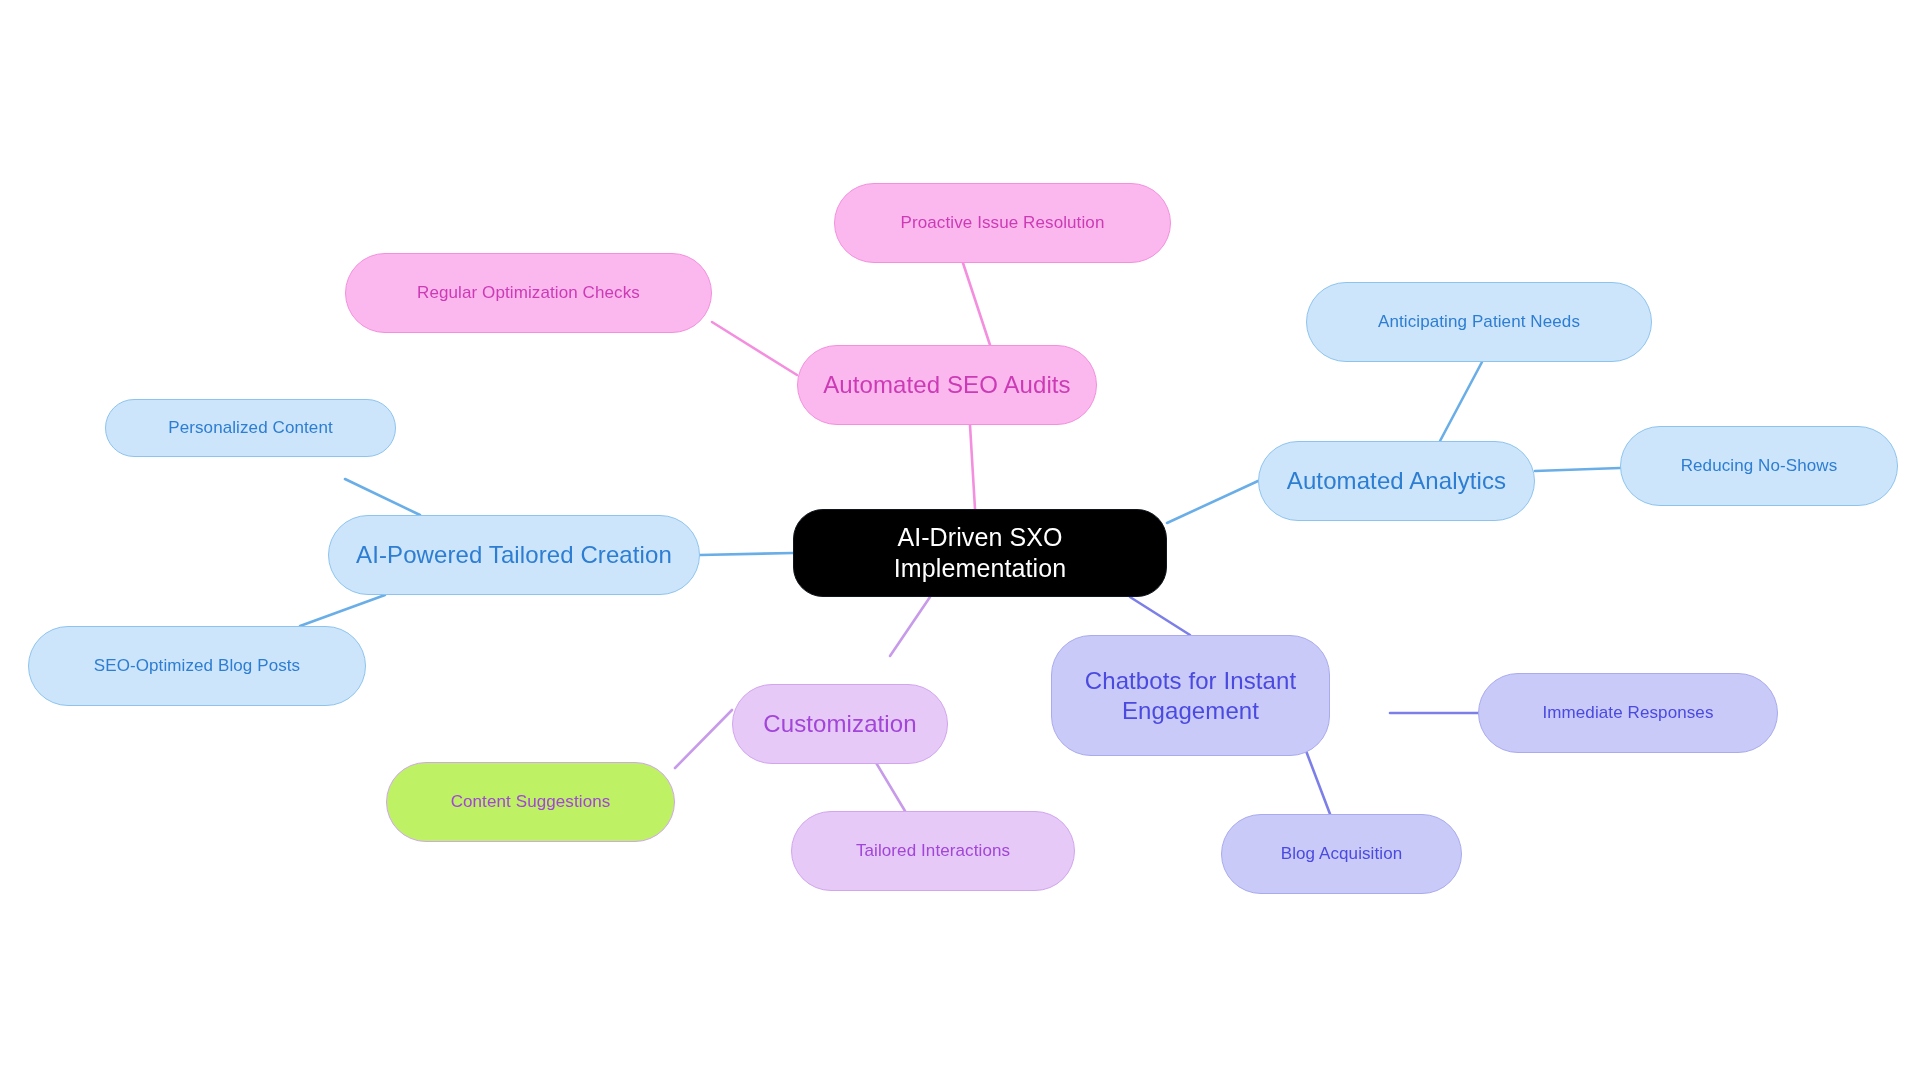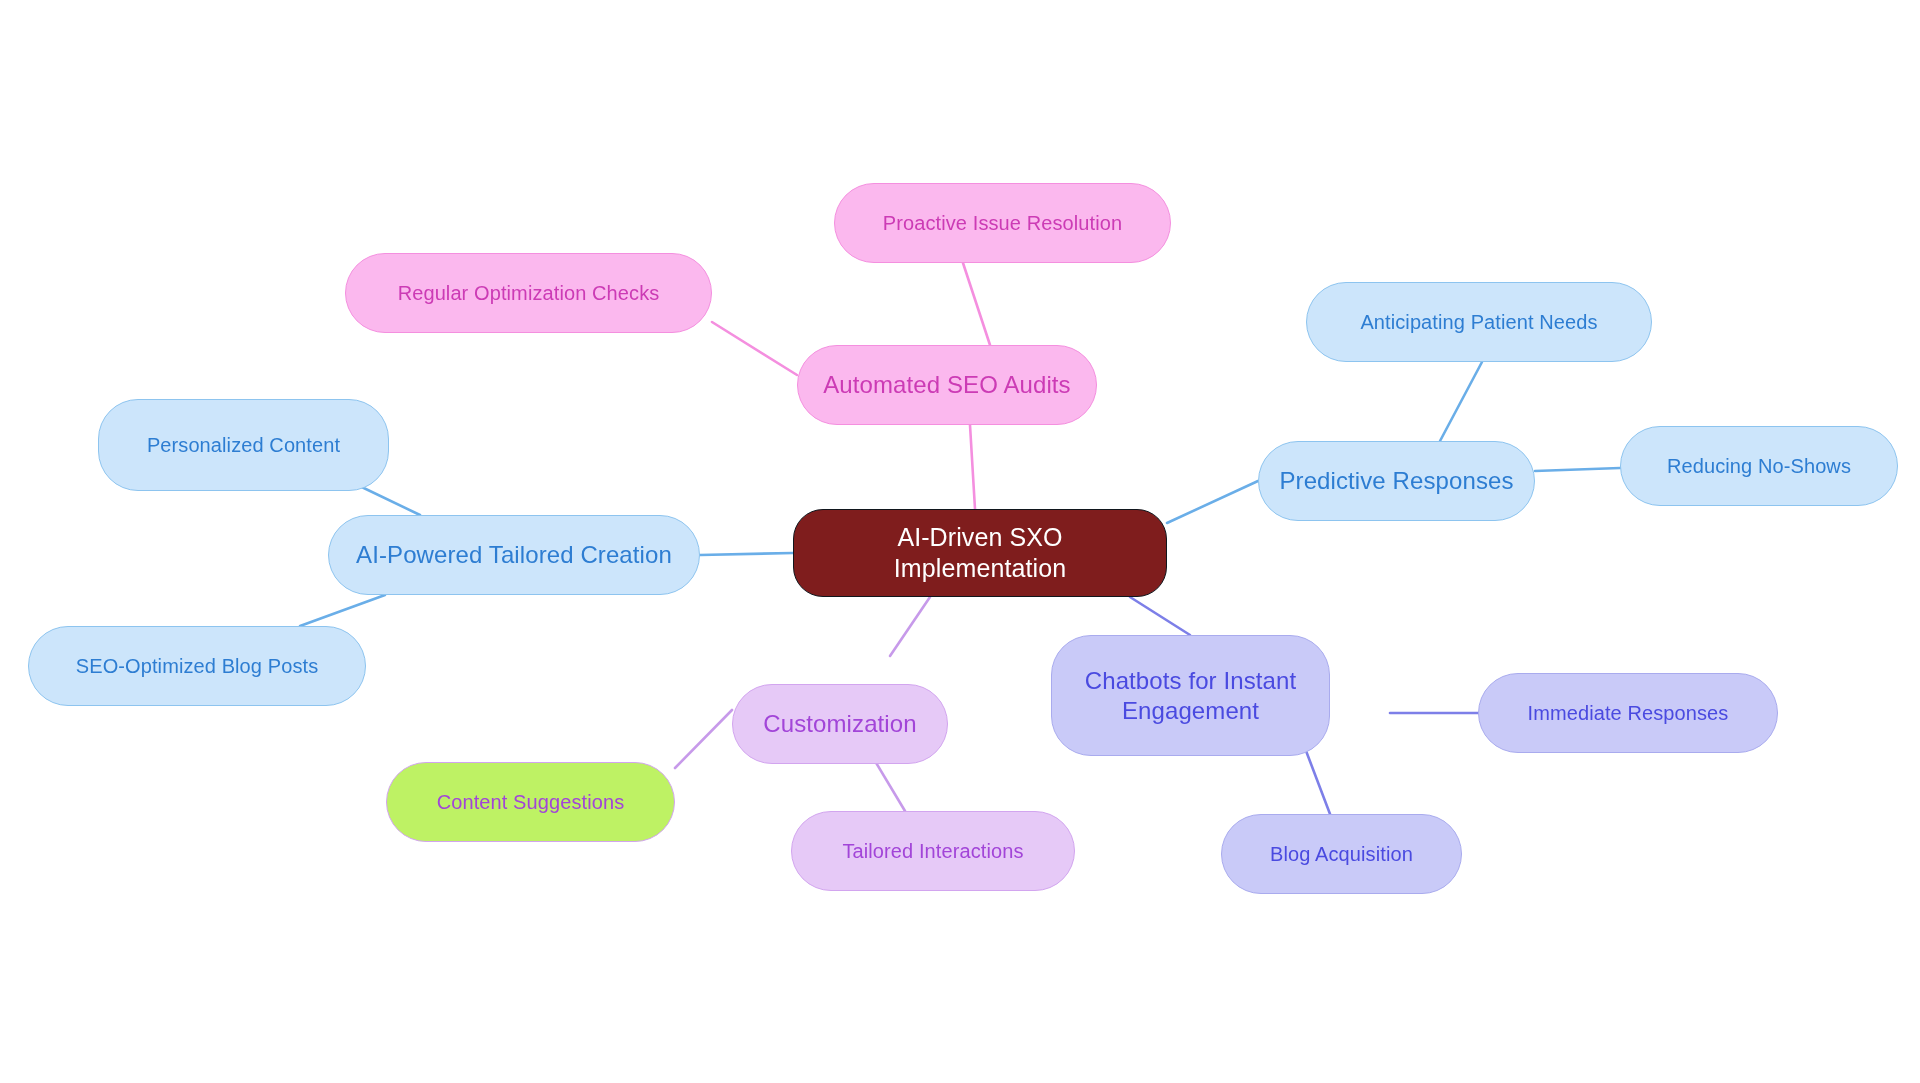--- a/index.html
+++ b/index.html
@@ -38,21 +38,21 @@
     white-space: pre-line;
     padding: 4px 14px;
     letter-spacing: 0.1px;
   }
   .node.root {
     border-radius: 30px;
     border-width: 1px;
     font-size: 25px;
   }
   .node.level1 { font-size: 24px; }
-  .node.level2 { font-size: 20px; }
+  .node.level2 { font-size: 17px; }
 </style>
 </head>
 <body>
 
 <div id="canvas">
   <svg id="edges" viewBox="0 0 1920 1083" xmlns="http://www.w3.org/2000/svg">
       <path d="M 975 509 L 970 425" stroke="#f48fdf" stroke-width="2.6" fill="none" stroke-linecap="round"></path>
       <path d="M 990 345 L 963 263" stroke="#f48fdf" stroke-width="2.6" fill="none" stroke-linecap="round"></path>
       <path d="M 797 375 L 712 322" stroke="#f48fdf" stroke-width="2.6" fill="none" stroke-linecap="round"></path>
       <path d="M 793 553 L 700 555" stroke="#6aaee8" stroke-width="2.6" fill="none" stroke-linecap="round"></path>
@@ -62,28 +62,28 @@
       <path d="M 1440 441 L 1482 362" stroke="#6aaee8" stroke-width="2.6" fill="none" stroke-linecap="round"></path>
       <path d="M 1535 471 L 1620 468" stroke="#6aaee8" stroke-width="2.6" fill="none" stroke-linecap="round"></path>
       <path d="M 1130 597 L 1190 635" stroke="#7d7fe8" stroke-width="2.6" fill="none" stroke-linecap="round"></path>
       <path d="M 1390 713 L 1478 713" stroke="#7d7fe8" stroke-width="2.6" fill="none" stroke-linecap="round"></path>
       <path d="M 1300 735 L 1330 814" stroke="#7d7fe8" stroke-width="2.6" fill="none" stroke-linecap="round"></path>
       <path d="M 930 597 L 890 656" stroke="#c79aea" stroke-width="2.6" fill="none" stroke-linecap="round"></path>
       <path d="M 732 710 L 675 768" stroke="#c79aea" stroke-width="2.6" fill="none" stroke-linecap="round"></path>
       <path d="M 860 736 L 905 811" stroke="#c79aea" stroke-width="2.6" fill="none" stroke-linecap="round"></path>
     </svg>
   <div id="node-layer">
-      <div class="node root" style="left: 793px; top: 509px; width: 374px; height: 88px; background: #7f1d1d; color: rgb(255, 255, 255); border-color: rgb(16, 22, 29);"><span>AI-Driven SXO Implementation</span></div>
+      <div class="node root" style="left: 793px; top: 509px; width: 374px; height: 88px; background: #000000; color: rgb(255, 255, 255); border-color: rgb(16, 22, 29);"><span>AI-Driven SXO Implementation</span></div>
       <div class="node level1" style="left: 797px; top: 345px; width: 300px; height: 80px; background: rgb(251, 184, 238); color: rgb(204, 59, 181); border-color: rgb(244, 143, 223);"><span>Automated SEO Audits</span></div>
       <div class="node level2" style="left: 834px; top: 183px; width: 337px; height: 80px; background: rgb(251, 184, 238); color: rgb(204, 59, 181); border-color: rgb(244, 143, 223);"><span>Proactive Issue Resolution</span></div>
       <div class="node level2" style="left: 345px; top: 253px; width: 367px; height: 80px; background: rgb(251, 184, 238); color: rgb(204, 59, 181); border-color: rgb(244, 143, 223);"><span>Regular Optimization Checks</span></div>
       <div class="node level1" style="left: 328px; top: 515px; width: 372px; height: 80px; background: rgb(204, 229, 251); color: rgb(45, 125, 210); border-color: rgb(141, 196, 239);"><span>AI-Powered Tailored Creation</span></div>
-      <div class="node level2" style="left: 98px; top: 399px; width: 291px; height: 92px; background: rgb(204, 229, 251); color: rgb(45, 125, 210); border-color: rgb(141, 196, 239);"><span>Personalized Content</span></div>
+      <div class="node level2" style="left: 105px; top: 399px; width: 291px; height: 58px; background: rgb(204, 229, 251); color: rgb(45, 125, 210); border-color: rgb(141, 196, 239);"><span>Personalized Content</span></div>
       <div class="node level2" style="left: 28px; top: 626px; width: 338px; height: 80px; background: rgb(204, 229, 251); color: rgb(45, 125, 210); border-color: rgb(141, 196, 239);"><span>SEO-Optimized Blog Posts</span></div>
-      <div class="node level1" style="left: 1258px; top: 441px; width: 277px; height: 80px; background: rgb(204, 229, 251); color: rgb(45, 125, 210); border-color: rgb(141, 196, 239);"><span>Predictive Responses</span></div>
+      <div class="node level1" style="left: 1258px; top: 441px; width: 277px; height: 80px; background: rgb(204, 229, 251); color: rgb(45, 125, 210); border-color: rgb(141, 196, 239);"><span>Automated Analytics</span></div>
       <div class="node level2" style="left: 1306px; top: 282px; width: 346px; height: 80px; background: rgb(204, 229, 251); color: rgb(45, 125, 210); border-color: rgb(141, 196, 239);"><span>Anticipating Patient Needs</span></div>
       <div class="node level2" style="left: 1620px; top: 426px; width: 278px; height: 80px; background: rgb(204, 229, 251); color: rgb(45, 125, 210); border-color: rgb(141, 196, 239);"><span>Reducing No-Shows</span></div>
       <div class="node level1" style="left: 1051px; top: 635px; width: 279px; height: 121px; background: rgb(201, 202, 248); color: rgb(74, 74, 224); border-color: rgb(169, 171, 238);"><span>Chatbots for Instant
 Engagement</span></div>
       <div class="node level2" style="left: 1478px; top: 673px; width: 300px; height: 80px; background: rgb(201, 202, 248); color: rgb(74, 74, 224); border-color: rgb(169, 171, 238);"><span>Immediate Responses</span></div>
       <div class="node level2" style="left: 1221px; top: 814px; width: 241px; height: 80px; background: rgb(201, 202, 248); color: rgb(74, 74, 224); border-color: rgb(169, 171, 238);"><span>Blog Acquisition</span></div>
       <div class="node level1" style="left: 732px; top: 656px; width: 216px; height: 80px; background: rgb(230, 201, 247); color: rgb(162, 69, 216); border-color: rgb(210, 165, 239); margin-top: 28px;"><span>Customization</span></div>
       <div class="node level2" style="left: 386px; top: 762px; width: 289px; height: 80px; background: #bef264; color: rgb(162, 69, 216); border-color: rgb(210, 165, 239);"><span>Content Suggestions</span></div>
       <div class="node level2" style="left: 791px; top: 811px; width: 284px; height: 80px; background: rgb(230, 201, 247); color: rgb(162, 69, 216); border-color: rgb(210, 165, 239);"><span>Tailored Interactions</span></div>
     </div>

